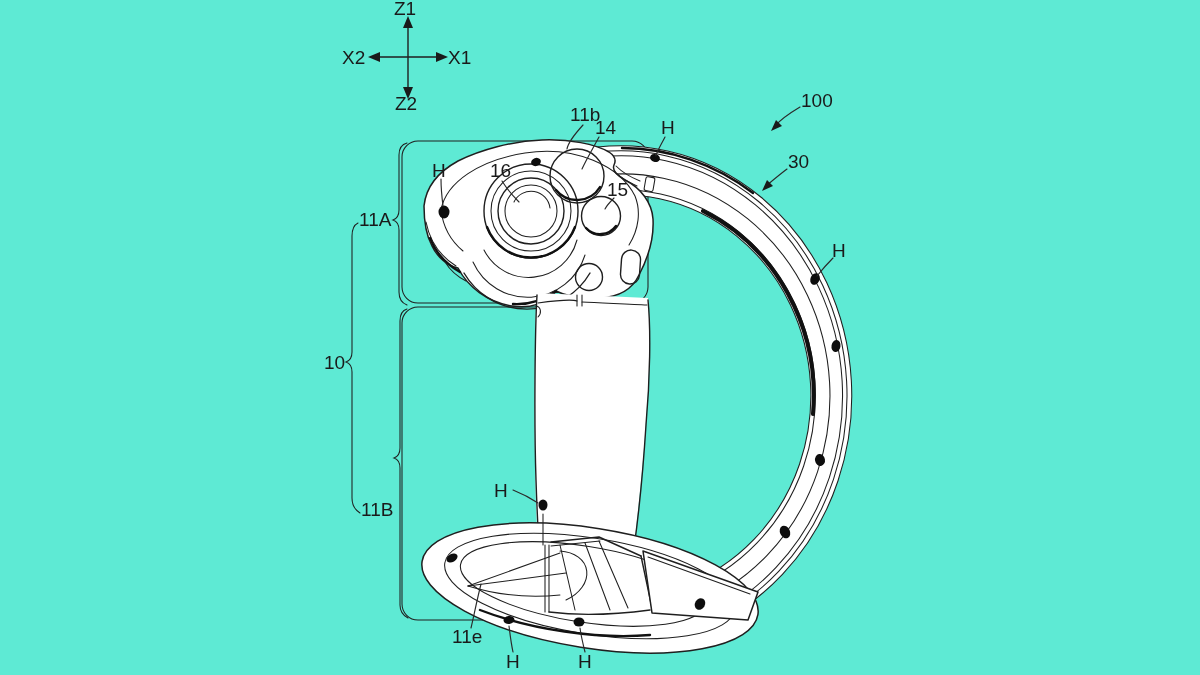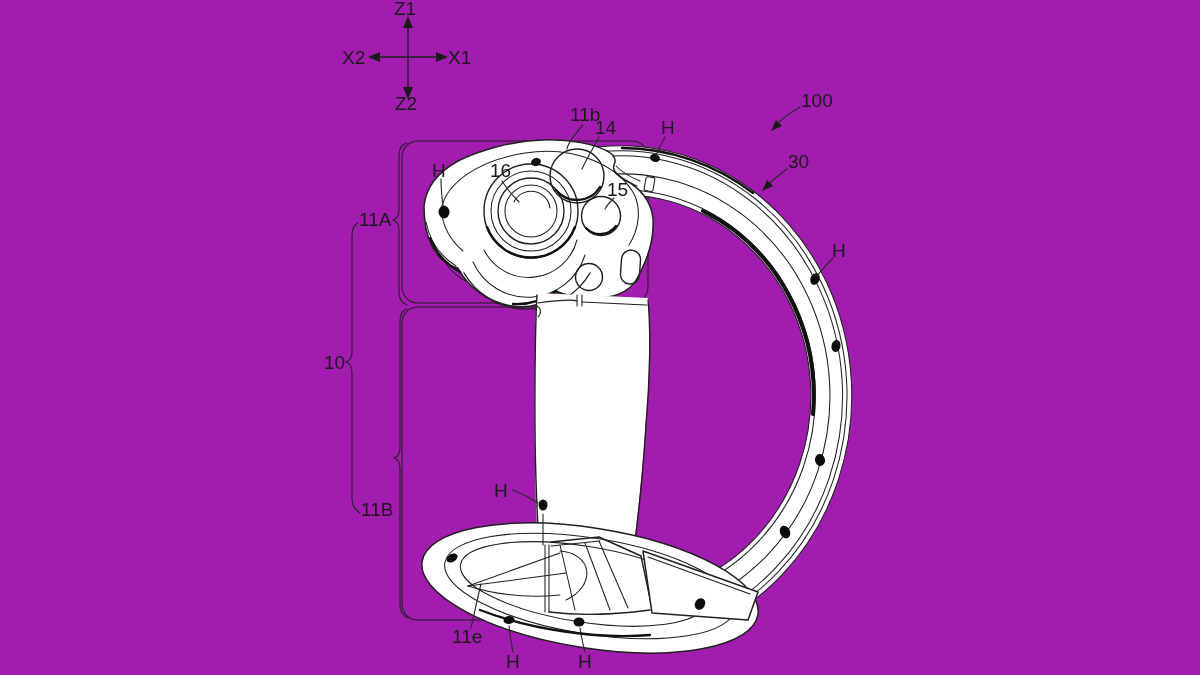--- a/index.html
+++ b/index.html
@@ -1,16 +1,16 @@
 <!DOCTYPE html>
 <html><head>
 <meta charset="utf-8">
 <style>
   html,body{margin:0;padding:0;background:#ffffff;}
-  .stage{position:relative;width:1200px;height:675px;background:#a21caf;overflow:hidden;}
+  .stage{position:relative;width:1200px;height:675px;background:#5eead4;overflow:hidden;}
   svg{position:absolute;left:0;top:0;}
   .lbl{font-family:"Liberation Sans","DejaVu Sans",sans-serif;font-size:19px;fill:#1a1a1a;}
   .ln{stroke:#1f1f1f;fill:none;stroke-width:1.4;stroke-linecap:round;stroke-linejoin:round;}
   .thin{stroke:#1f1f1f;fill:none;stroke-width:1.05;stroke-linecap:round;}
   .thick{stroke:#111;fill:none;stroke-width:2.4;stroke-linecap:round;}
   .heavy{stroke:#111;fill:none;stroke-width:4;stroke-linecap:round;}
   .wfill{fill:#ffffff;stroke:#1f1f1f;stroke-width:1.5;stroke-linejoin:round;}
   .wonly{fill:#ffffff;stroke:none;}
   .dot{fill:#0d0d0d;stroke:none;}
   .leader{stroke:#2a2a2a;fill:none;stroke-width:1.15;stroke-linecap:round;}

